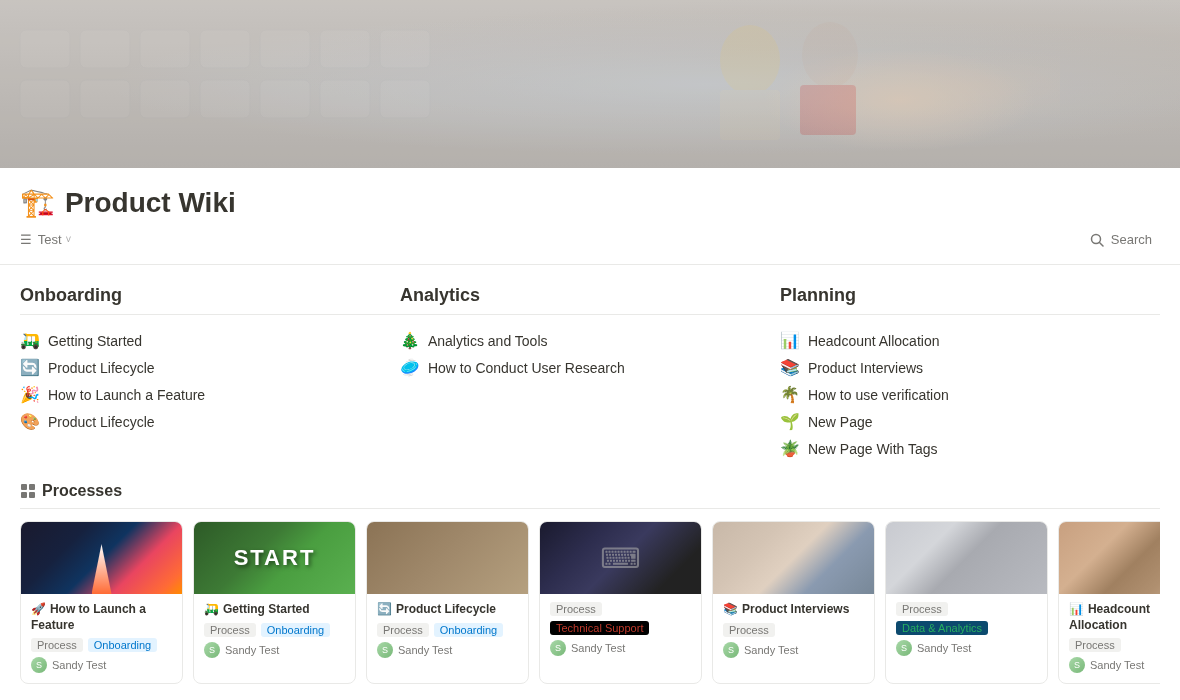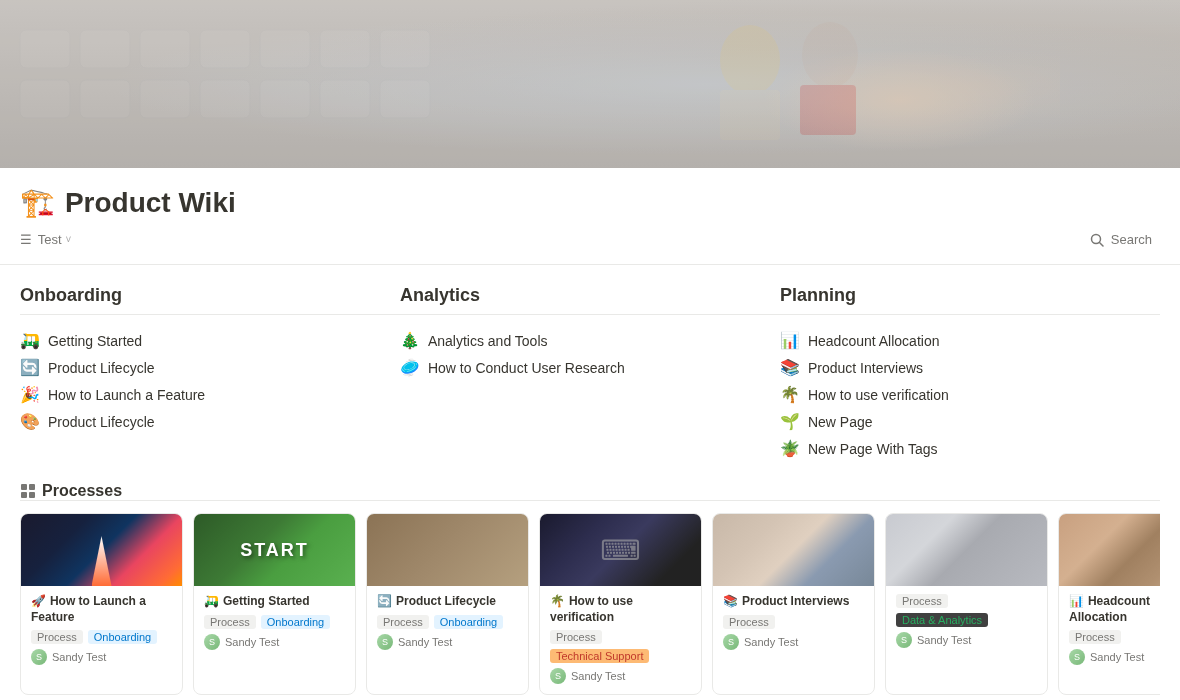--- a/index.html
+++ b/index.html
@@ -110,20 +110,21 @@
       padding: 10px 20px 0 20px;
     }
     .processes-header {
       display: flex;
       align-items: center;
       gap: 6px;
       font-size: 16px;
       font-weight: 600;
       color: #37352f;
       margin-bottom: 12px;
+      padding-bottom: 8px;
       border-bottom: 1px solid #e9e9e7;
       text-align: right;
     }
 
     .cards-row {
       display: flex;
       gap: 10px;
       overflow-x: auto;
       padding-bottom: 8px;
     }
@@ -164,21 +165,21 @@
     }
 
     .thumb-start {
       background: linear-gradient(135deg, #2d5a27 0%, #3d7a35 40%, #4a9e40 60%, #5ab050 100%);
       display: flex;
       align-items: center;
       justify-content: center;
     }
     .thumb-start-text {
       color: #fff;
-      font-size: 18px;
+      font-size: 22px;
       font-weight: 900;
       text-shadow: 2px 2px 4px rgba(0,0,0,0.5);
       letter-spacing: 2px;
     }
 
     .thumb-lifecycle {
       background: linear-gradient(135deg, #8b7355 0%, #a0896b 50%, #b5a07f 100%);
     }
 
     .thumb-verification {
@@ -233,25 +234,25 @@
     }
     .tag-process {
       background: #f1f1ef;
       color: #787774;
     }
     .tag-onboarding {
       background: #e3f3ff;
       color: #0077cc;
     }
     .tag-tech-support {
-      background: #fdba74;
+      background: #000000;
       color: #c0392b;
     }
     .tag-data-analytics {
-      background: #404040;
+      background: #0c4a6e;
       color: #27ae60;
     }
 
     .card-author {
       display: flex;
       align-items: center;
       gap: 5px;
       font-size: 11px;
       color: #787774;
       margin-top: 3px;
@@ -443,23 +444,20 @@
         <div class="card-author">
           <div class="card-avatar">S</div>
           <span>Sandy Test</span>
         </div>
       </div>
     </div>
 
     <div class="card">
       <div class="card-thumb thumb-verification"></div>
       <div class="card-body">
-        <div class="card-title">
-          <span class="card-title-emoji">🌴</span>How to use verification
-        </div>
         <div class="card-meta">
           <span class="card-tag tag-process">Process</span>
           <span class="card-tag tag-tech-support">Technical Support</span>
         </div>
         <div class="card-author">
           <div class="card-avatar">S</div>
           <span>Sandy Test</span>
         </div>
       </div>
     </div>

